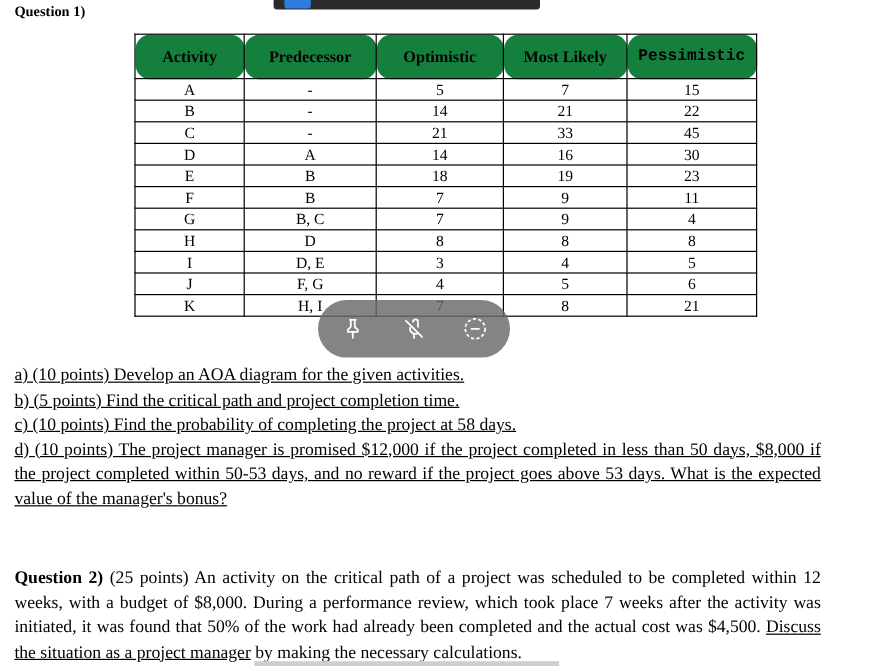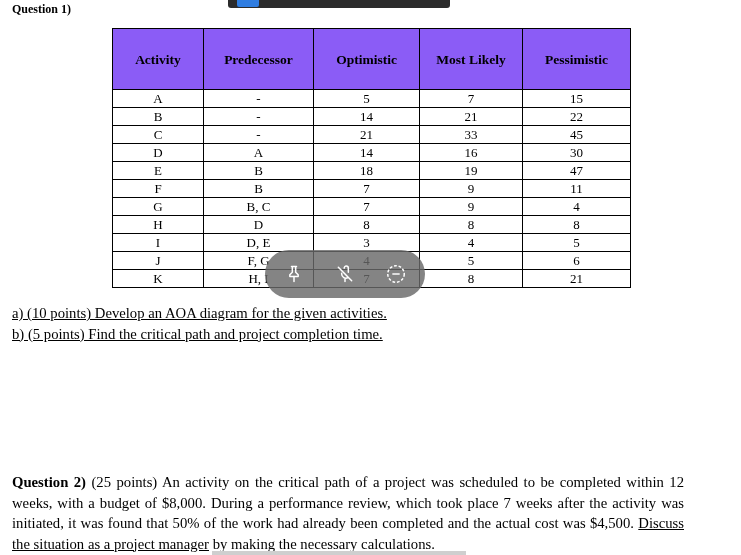--- a/index.html
+++ b/index.html
@@ -56,37 +56,38 @@
     border-collapse: collapse;
     font-size: 13px;
   }
   table.pert th,
   table.pert td {
     border: 1px solid #000000;
     text-align: center;
     padding: 0;
   }
   table.pert thead th {
-    background: #8b5cf6;
+    background: #15803d;
     font-weight: bold;
     font-size: 13.5px;
     height: 36px;
     line-height: 15px;
-    padding: 12px 6px;
+    padding: 0 6px;
+    border-radius: 12px;
   }
   table.pert tbody td {
     height: 17px;
     line-height: 17px;
     font-size: 13px;
   }
   .col-activity { width: 78px; }
   .col-pred { width: 97px; }
   .col-opt { width: 93px; }
   .col-most { width: 90px; }
-  .col-pess { width: 95px; }
+  .col-pess { width: 95px; font-family: Liberation Mono, monospace; }
 
   
   .media-pill {
     position: absolute;
     top: 250px;
     left: 265px;
     width: 160px;
     height: 48px;
     background: rgba(105,105,105,0.82);
     border-radius: 24px;
@@ -188,21 +189,21 @@
         <td>A</td>
         <td>14</td>
         <td>16</td>
         <td>30</td>
       </tr>
       <tr>
         <td>E</td>
         <td>B</td>
         <td>18</td>
         <td>19</td>
-        <td>47</td>
+        <td>23</td>
       </tr>
       <tr>
         <td>F</td>
         <td>B</td>
         <td>7</td>
         <td>9</td>
         <td>11</td>
       </tr>
       <tr>
         <td>G</td>
@@ -262,19 +263,21 @@
     <svg width="22" height="22" viewBox="0 0 24 24" fill="none" stroke="#ffffff" stroke-width="1.6">
       <circle cx="12" cy="12" r="9" stroke-dasharray="3 2"></circle>
       <line x1="8" y1="12" x2="16" y2="12"></line>
     </svg>
   </div>
 </div>
 
 <div class="q1-parts">
   <p>a) (10 points) Develop an AOA diagram for the given activities.</p>
   <p>b) (5 points) Find the critical path and project completion time.</p>
+  <p>c) (10 points) Find the probability of completing the project at 58 days.</p>
+  <p>d) (10 points) The project manager is promised $12,000 if the project completed in less than 50 days, $8,000 if the project completed within 50-53 days, and no reward if the project goes above 53 days. What is the expected value of the manager's bonus?</p>
 </div>
 
 <div class="q2-block">
   <p><span class="q2-label">Question 2)</span><span> (25 points) An activity on the critical path of a project was scheduled to be completed within 12 weeks, with a budget of $8,000. During a performance review, which took place 7 weeks after the activity was initiated, it was found that 50% of the work had already been completed and the actual cost was $4,500. </span><span class="underlined">Discuss the situation as a project manager</span><span> by making the necessary calculations.</span></p>
 </div>
 
 <div class="bottom-frag"></div>
 
 </body></html>

